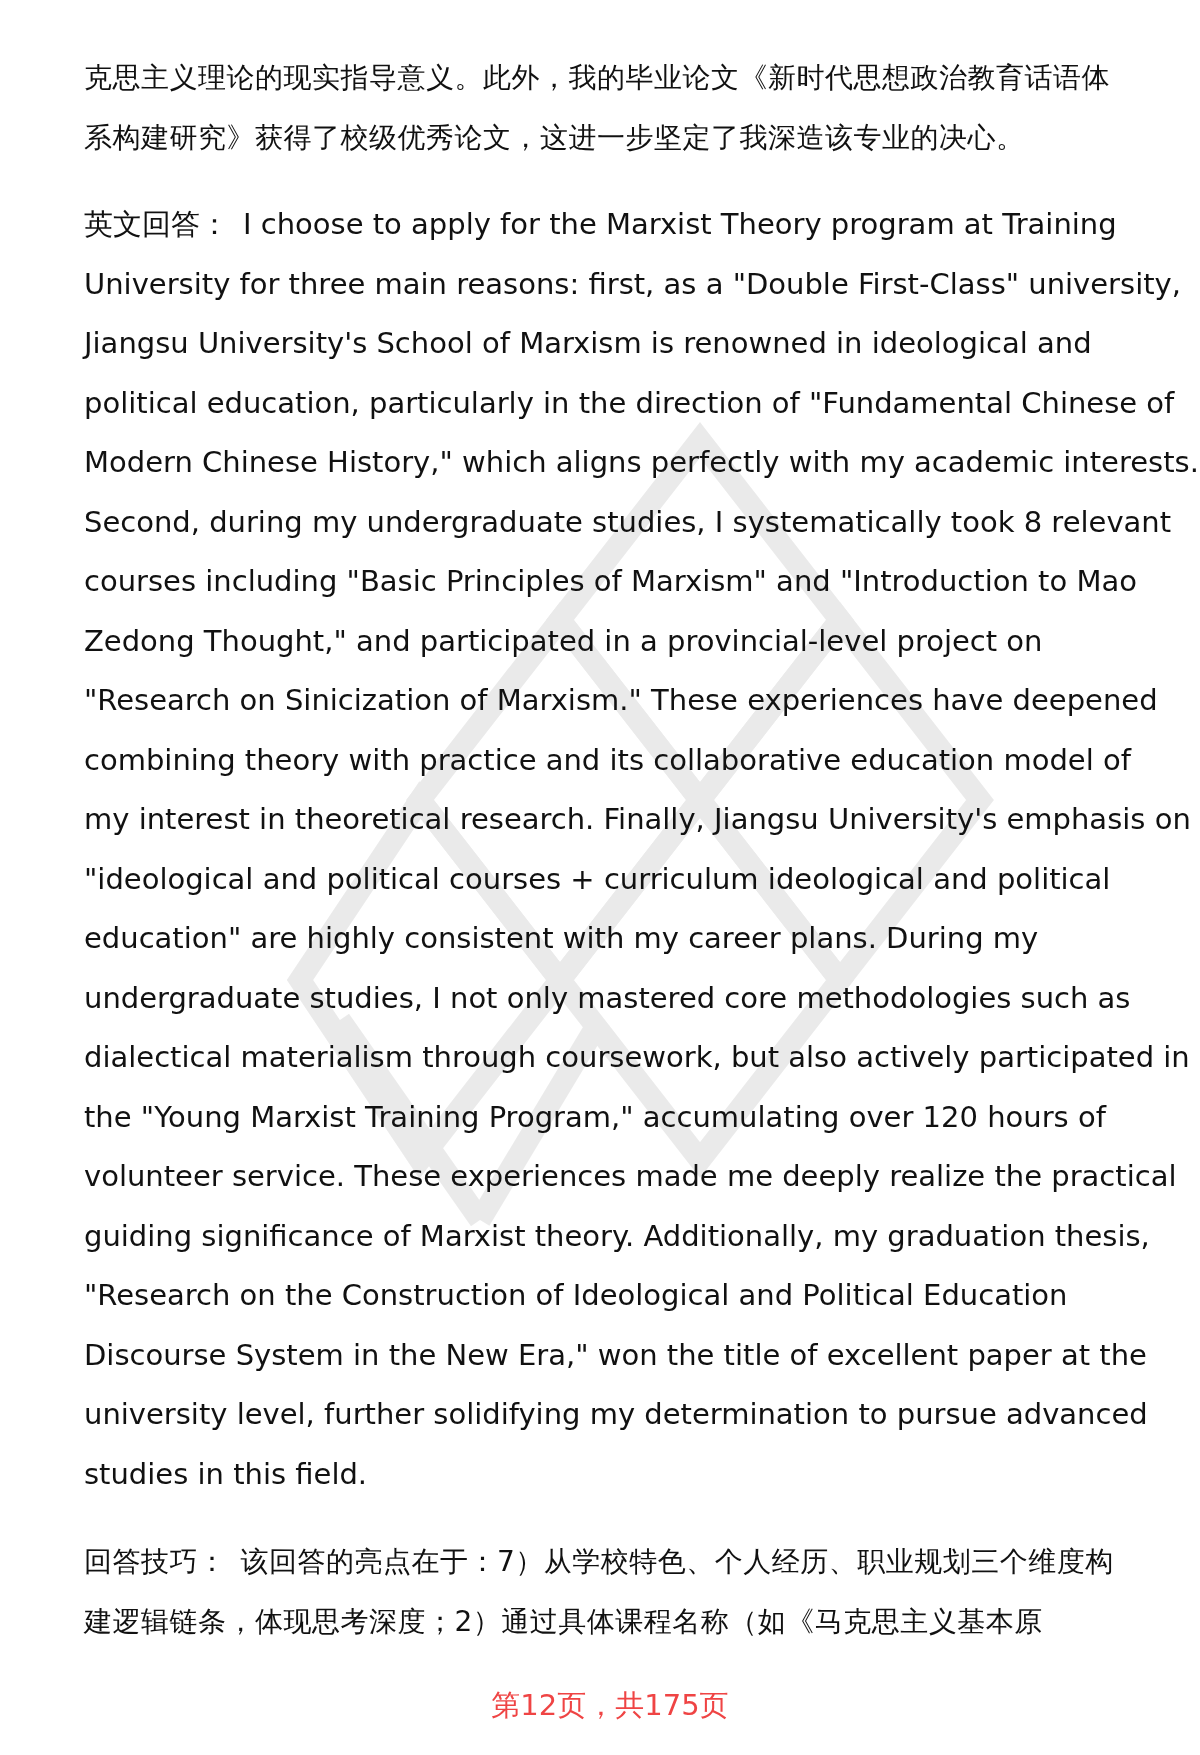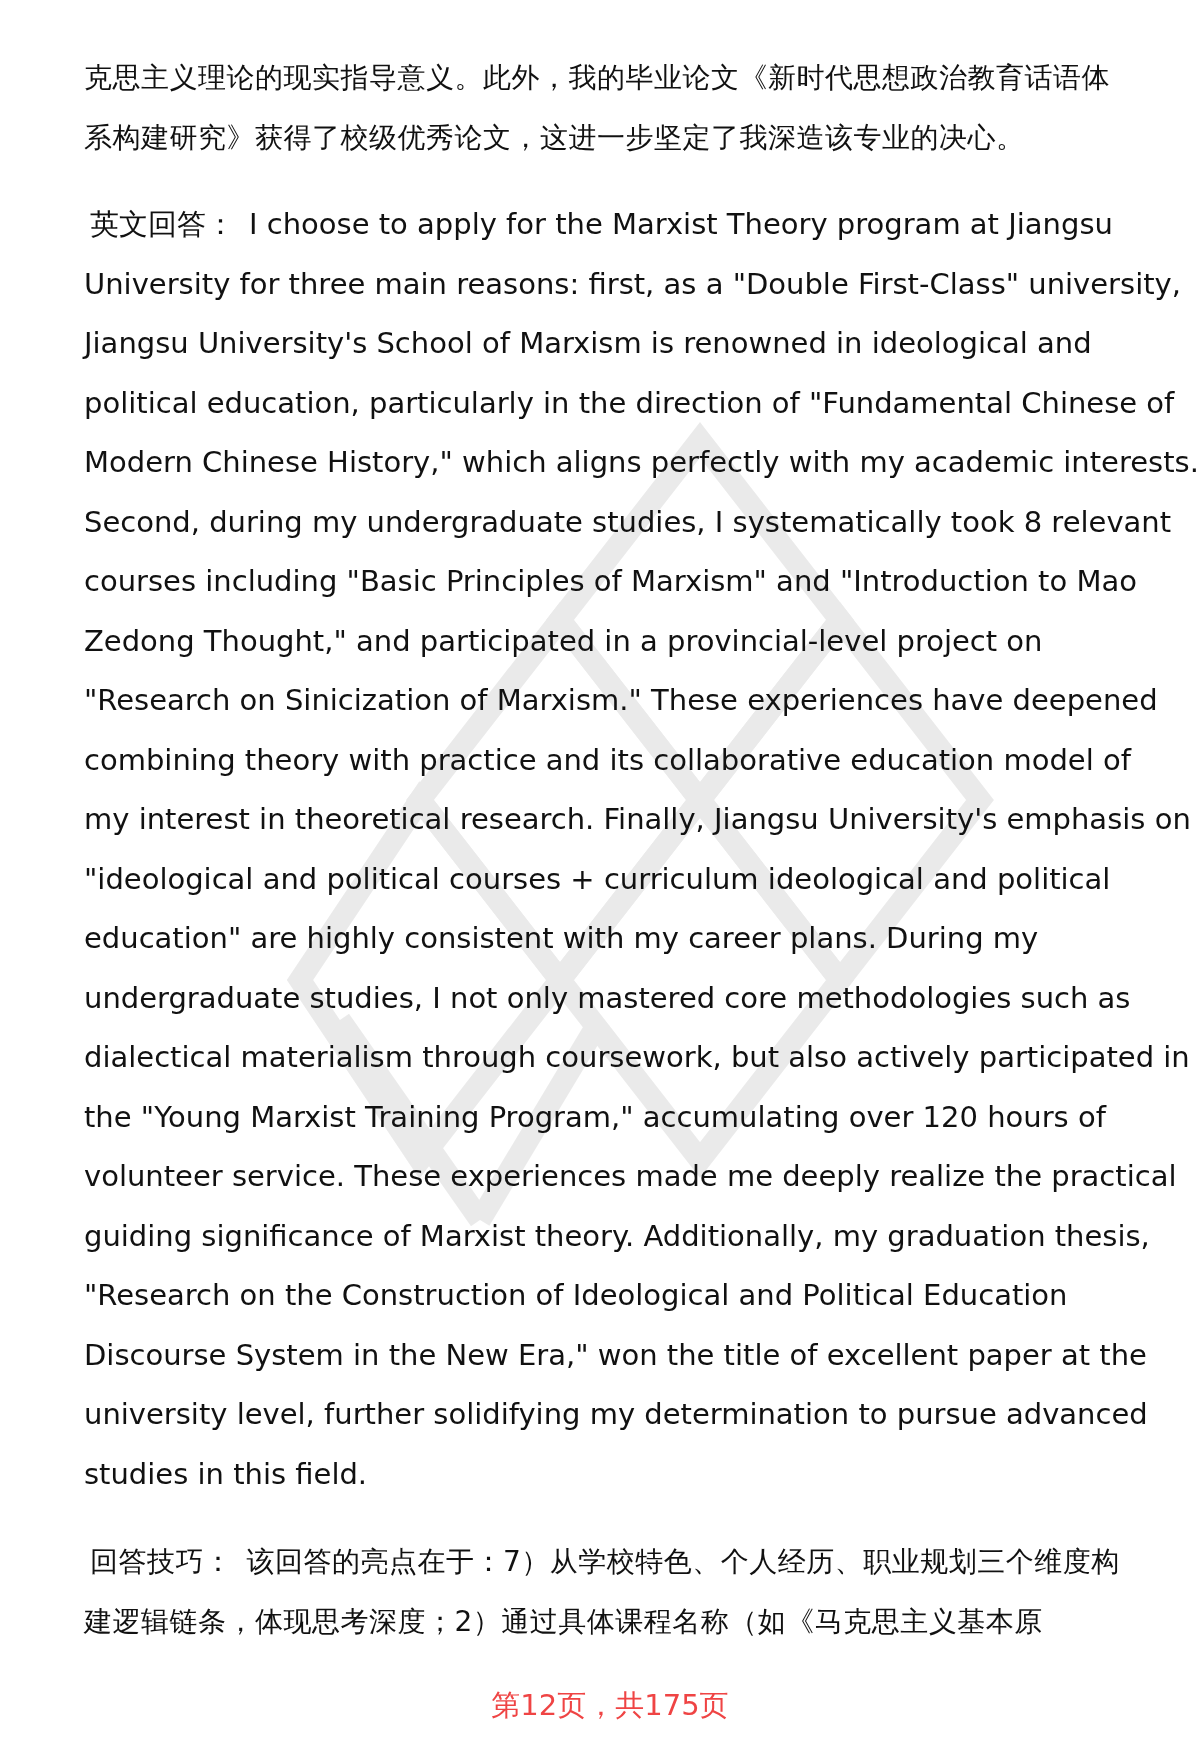--- a/index.html
+++ b/index.html
@@ -45,21 +45,20 @@
     }
     .line {
       display: block;
       white-space: nowrap;
     }
     .gap {
       height: 28px;
     }
     .label {
       margin-right: 14px;
-      margin-left: 6px;
     }
     .footer {
       position: absolute;
       left: 10px;
       width: 1200px;
       top: 1686px;
       text-align: center;
       font-size: 29px;
       color: #ef4444;
       z-index: 1;
@@ -83,21 +82,21 @@
 <div class="page">
 
   <p class="para cn">
     <span class="line">克思主义理论的现实指导意义。此外，我的毕业论文《新时代思想政治教育话语体</span>
     <span class="line">系构建研究》获得了校级优秀论文，这进一步坚定了我深造该专业的决心。</span>
   </p>
 
   <div class="gap"></div>
 
   <p class="para">
-    <span class="line"><span class="label cn-label">英文回答：</span><span>I choose to apply for the Marxist Theory program at Jiangsu</span></span>
+    <span class="line"><span class="label cn-label">英文回答：</span><span>I choose to apply for the Marxist Theory program at Training</span></span>
     <span class="line">University for three main reasons: first, as a "Double First-Class" university,</span>
     <span class="line">Jiangsu University's School of Marxism is renowned in ideological and</span>
     <span class="line">political education, particularly in the direction of "Fundamental Chinese of</span>
     <span class="line">Modern Chinese History," which aligns perfectly with my academic interests.</span>
     <span class="line">Second, during my undergraduate studies, I systematically took 8 relevant</span>
     <span class="line">courses including "Basic Principles of Marxism" and "Introduction to Mao</span>
     <span class="line">Zedong Thought," and participated in a provincial-level project on</span>
     <span class="line">"Research on Sinicization of Marxism." These experiences have deepened</span>
     <span class="line">combining theory with practice and its collaborative education model of</span>
     <span class="line">my interest in theoretical research. Finally, Jiangsu University's emphasis on</span>

